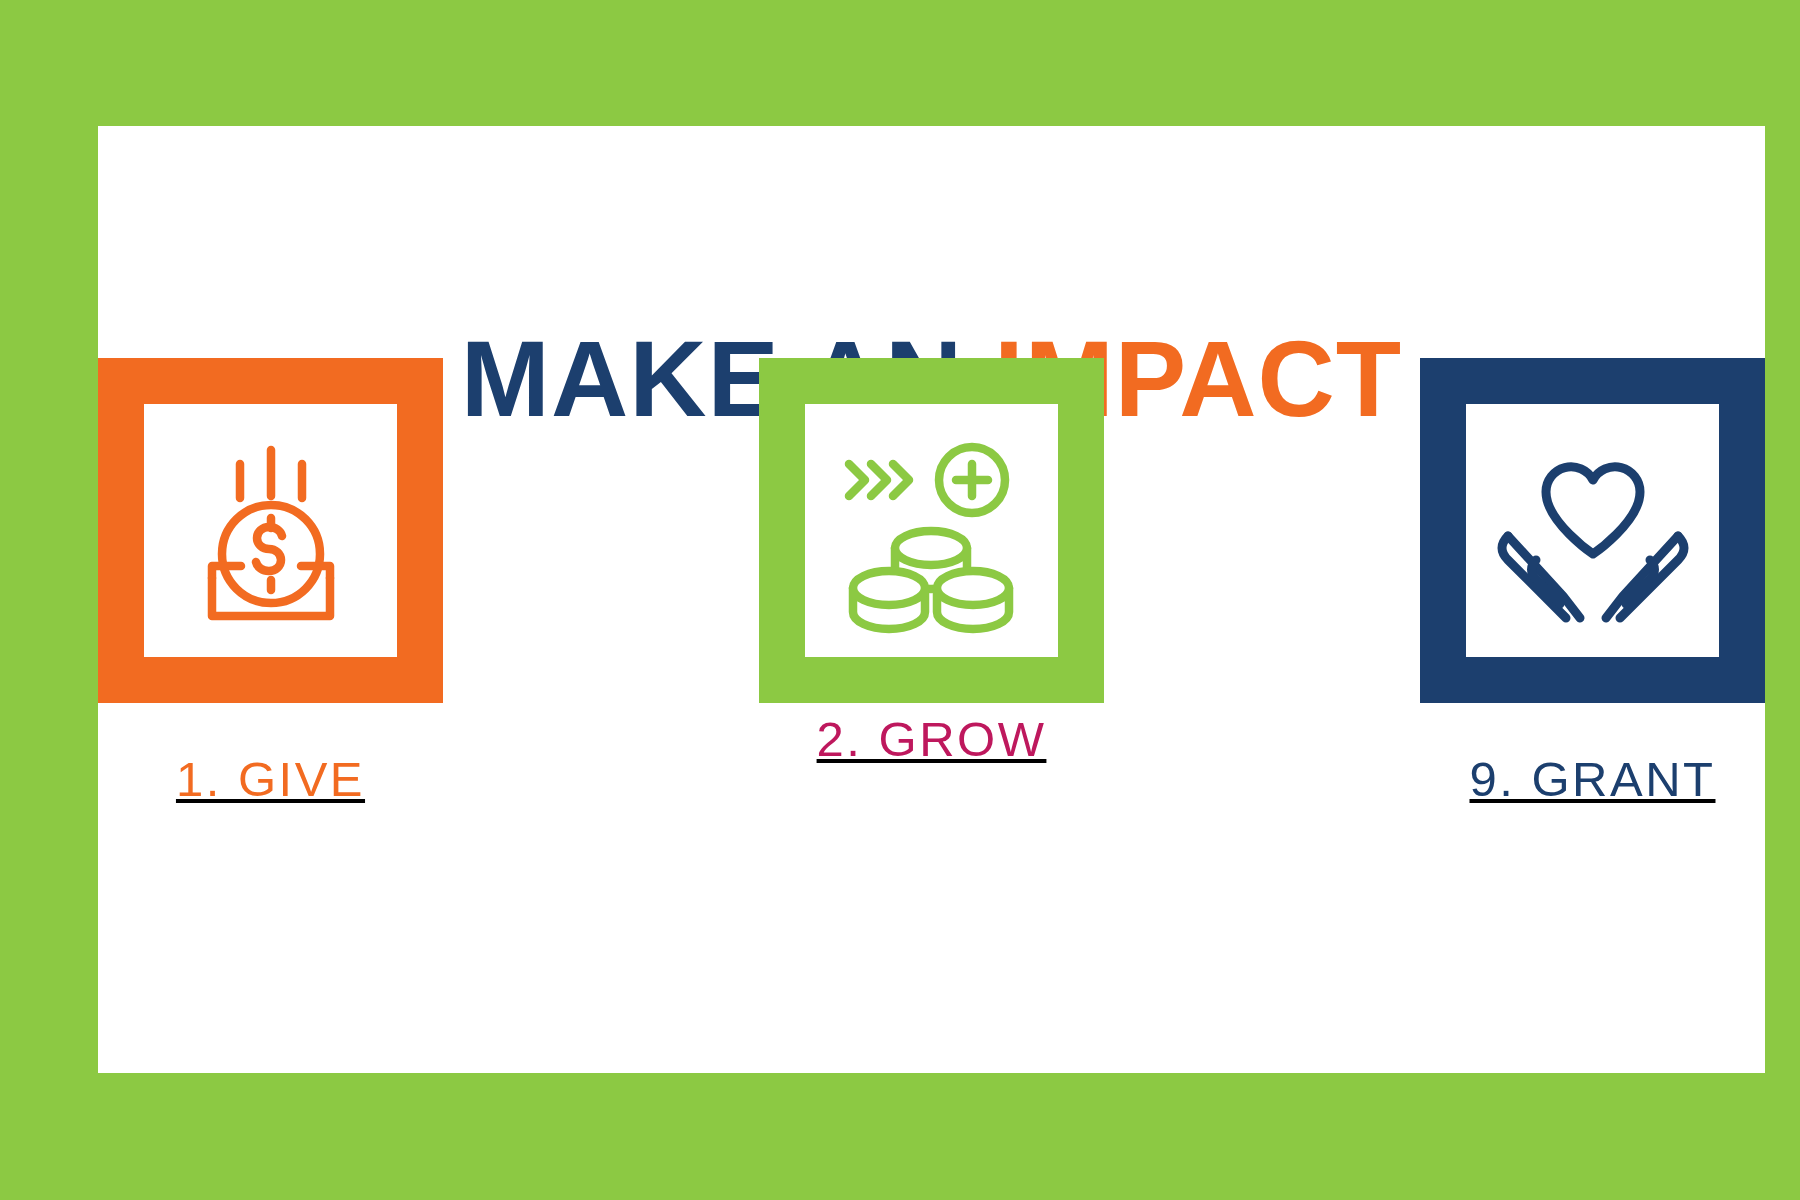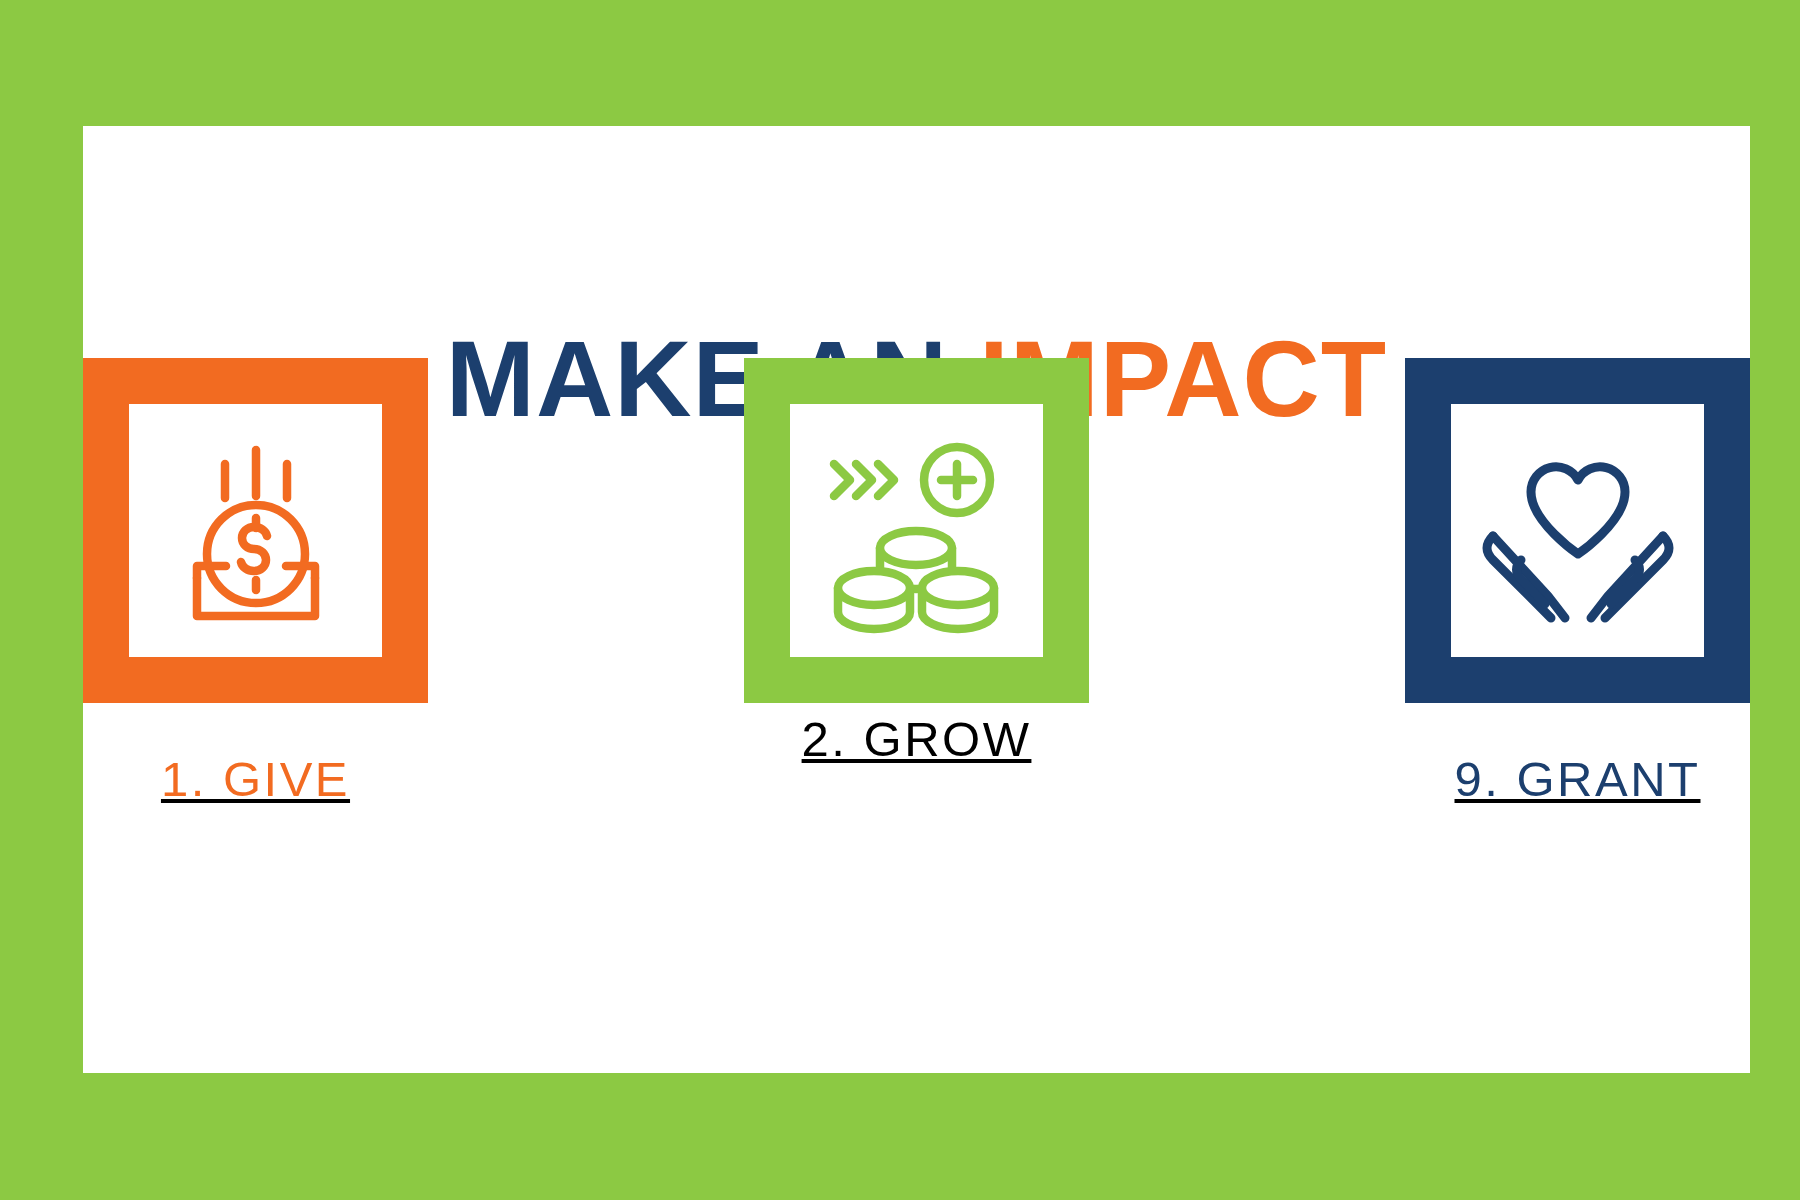--- a/index.html
+++ b/index.html
@@ -18,21 +18,21 @@
   #poster {
     position: relative;
     width: 1800px;
     height: 1200px;
     background: #8CC943;
     box-sizing: border-box;
   }
 
   #card {
     position: absolute;
-    left: 83px;
+    left: 98px;
     top: 126px;
     width: 1667px;
     height: 947px;
     background: #FFFFFF;
     box-sizing: border-box;
   }
 
   
   #title {
     position: absolute;
@@ -98,21 +98,21 @@
     margin-top: 52px;
     font-family: "Liberation Sans", sans-serif;
     font-weight: 400;
     font-size: 49px;
     letter-spacing: 2.5px;
     line-height: 1;
     white-space: nowrap;
     user-select: none;
   }
   .step-label.give  { color: #F26B21; }
-  .step-label.grow  { color: #000000; margin-top: 12px; }
+  .step-label.grow  { color: #be185d; margin-top: 12px; }
   .step-label.grant { color: #1C3F6E; }
 </style>
 </head>
 <body>
 
 <div id="poster">
   <div id="card">
 
     <h1 id="title">
       <span class="t-navy">MAKE AN </span><span class="t-org">IMPACT</span>

